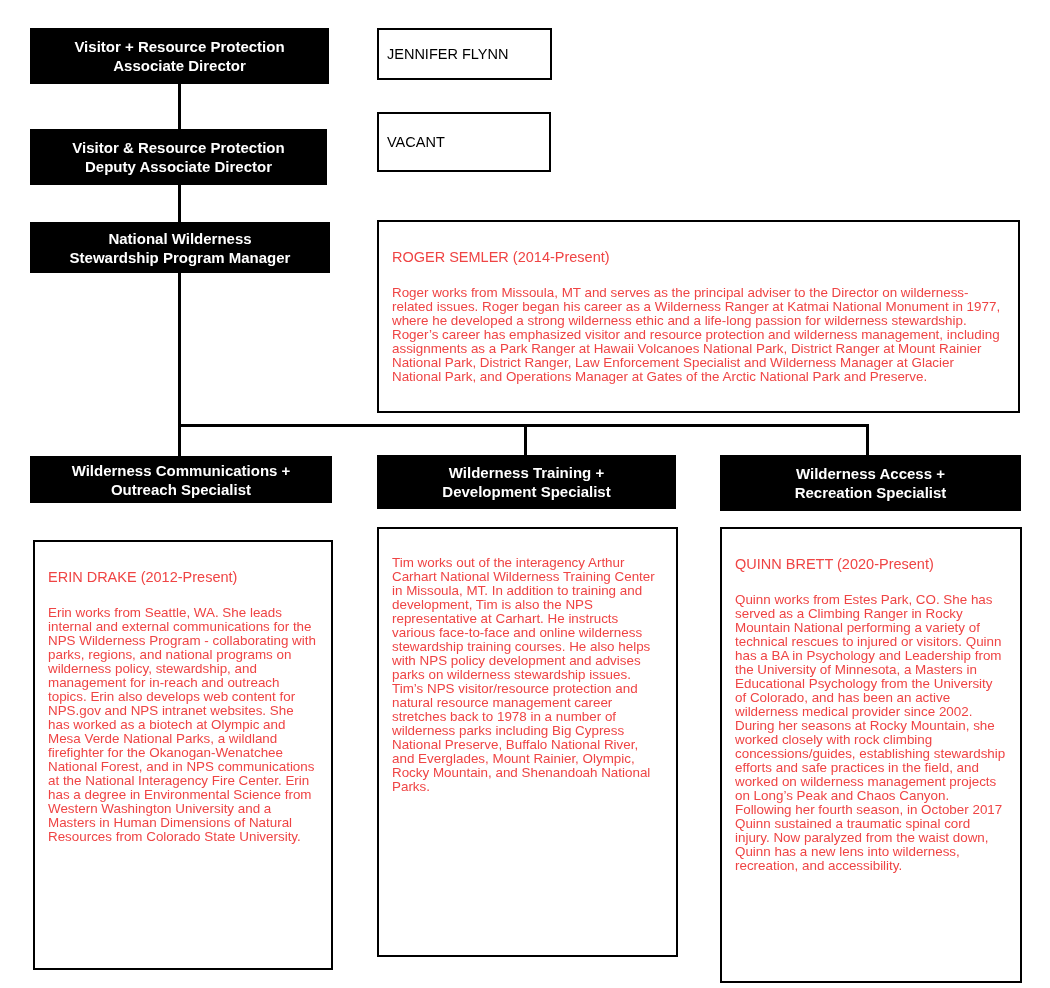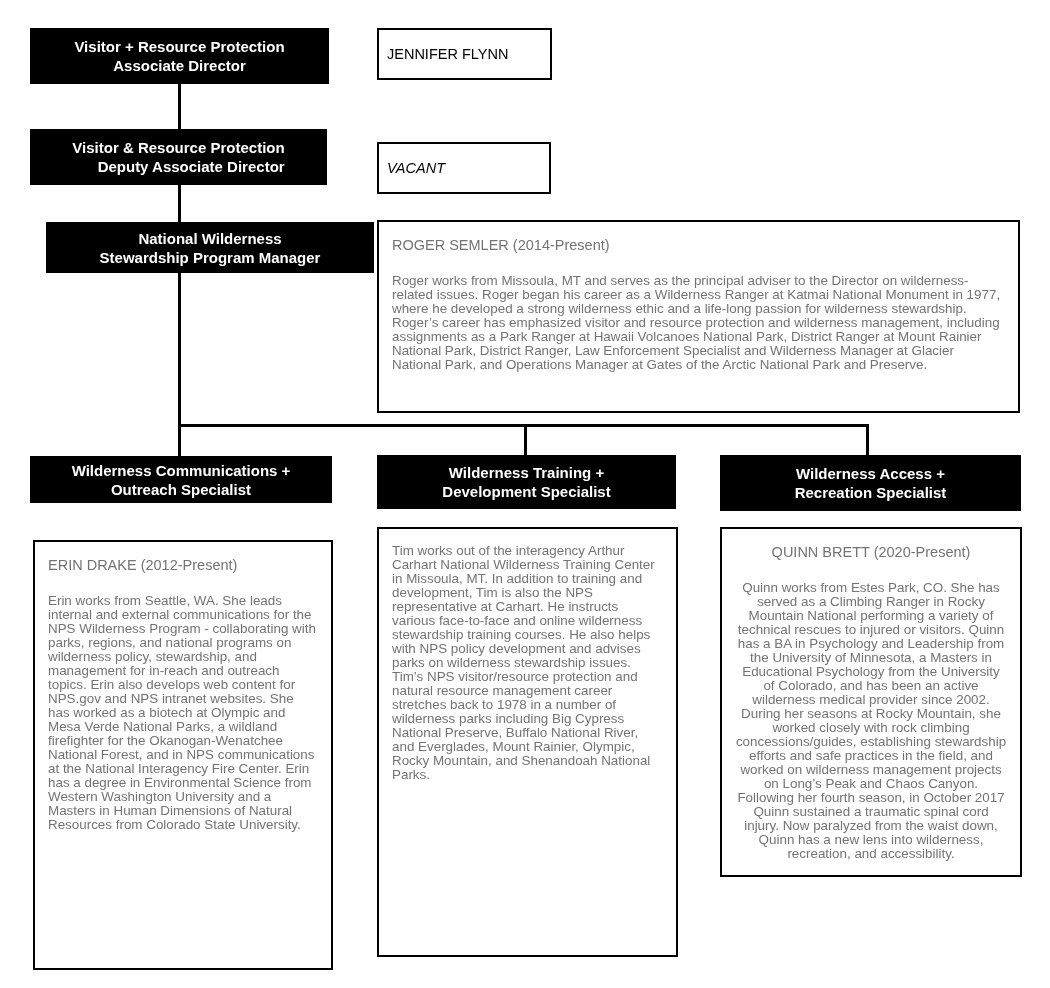--- a/index.html
+++ b/index.html
@@ -39,22 +39,22 @@
     align-items: center;
     padding-left: 8px;
     font-size: 14.5px;
     color: #000000;
   }
   .bio-box {
     position: absolute;
     background: #ffffff;
     border: 2px solid #000000;
     box-sizing: border-box;
-    padding: 15px 13px;
-    color: #737373;
+    padding: 27px 13px;
+    color: #ef4444;
     overflow: hidden;
   }
   .bio-box .person-name {
     font-size: 14.5px;
     margin: 0 0 21px 0;
   }
   .bio-box .bio-text {
     font-size: 13.4px;
     line-height: 14px;
     margin: 0;
@@ -73,43 +73,43 @@
   <div class="connector" style="left:178px; top:184px; width:3px; height:39px;"></div>
   <div class="connector" style="left:178px; top:272px; width:3px; height:186px;"></div>
   <div class="connector" style="left:178px; top:424px; width:691px; height:3px;"></div>
   <div class="connector" style="left:524px; top:427px; width:3px; height:29px;"></div>
   <div class="connector" style="left:866px; top:427px; width:3px; height:29px;"></div>
 
   <div class="role-box" style="left:30px; top:28px; width:299px; height:56px;">Visitor + Resource Protection
 Associate Director</div>
   <div class="person-box" style="left:377px; top:28px; width:175px; height:52px;">JENNIFER FLYNN</div>
 
-  <div class="role-box" style="left:30px; top:129px; width:297px; height:56px;text-align:right;">Visitor &amp; Resource Protection
+  <div class="role-box" style="left:30px; top:129px; width:297px; height:56px;">Visitor &amp; Resource Protection
 Deputy Associate Director</div>
-  <div class="person-box" style="left:377px; top:142px; width:174px; height:52px;font-style:italic;">VACANT</div>
+  <div class="person-box" style="left:377px; top:112px; width:174px; height:60px;">VACANT</div>
 
-  <div class="role-box" style="left:46px; top:222px; width:328px; height:51px;">National Wilderness
+  <div class="role-box" style="left:30px; top:222px; width:300px; height:51px;">National Wilderness
 Stewardship Program Manager</div>
   <div class="bio-box" style="left:377px; top:220px; width:643px; height:193px;">
     <p class="person-name">ROGER SEMLER (2014-Present)</p>
     <p class="bio-text">Roger works from Missoula, MT and serves as the principal adviser to the Director on wilderness-related issues. Roger began his career as a Wilderness Ranger at Katmai National Monument in 1977, where he developed a strong wilderness ethic and a life-long passion for wilderness stewardship. Roger’s career has emphasized visitor and resource protection and wilderness management, including assignments as a Park Ranger at Hawaii Volcanoes National Park, District Ranger at Mount Rainier National Park, District Ranger, Law Enforcement Specialist and Wilderness Manager at Glacier National Park, and Operations Manager at Gates of the Arctic National Park and Preserve.</p>
   </div>
 
   <div class="role-box" style="left:30px; top:456px; width:302px; height:47px;">Wilderness Communications +
 Outreach Specialist</div>
   <div class="role-box" style="left:720px; top:455px; width:301px; height:56px;">Wilderness Access +
 Recreation Specialist</div>
   <div class="role-box" style="left:377px; top:455px; width:299px; height:54px;">Wilderness Training +
 Development Specialist</div>
 
   <div class="bio-box" style="left:33px; top:540px; width:300px; height:430px;">
     <p class="person-name">ERIN DRAKE (2012-Present)</p>
     <p class="bio-text">Erin works from Seattle, WA. She leads internal and external communications for the NPS Wilderness Program - collaborating with parks, regions, and national programs on wilderness policy, stewardship, and management for in-reach and outreach topics. Erin also develops web content for NPS.gov and NPS intranet websites. She has worked as a biotech at Olympic and Mesa Verde National Parks, a wildland firefighter for the Okanogan-Wenatchee National Forest, and in NPS communications at the National Interagency Fire Center. Erin has a degree in Environmental Science from Western Washington University and a Masters in Human Dimensions of Natural Resources from Colorado State University.</p>
   </div>
   <div class="bio-box" style="left:377px; top:527px; width:301px; height:430px;">
     <p class="bio-text">Tim works out of the interagency Arthur Carhart National Wilderness Training Center in Missoula, MT. In addition to training and development, Tim is also the NPS representative at Carhart. He instructs various face-to-face and online wilderness stewardship training courses. He also helps with NPS policy development and advises parks on wilderness stewardship issues. Tim’s NPS visitor/resource protection and natural resource management career stretches back to 1978 in a number of wilderness parks including Big Cypress National Preserve, Buffalo National River, and Everglades, Mount Rainier, Olympic, Rocky Mountain, and Shenandoah National Parks.</p>
   </div>
-  <div class="bio-box" style="left:720px; top:527px; width:302px; height:350px;text-align:center;">
+  <div class="bio-box" style="left:720px; top:527px; width:302px; height:456px;">
     <p class="person-name">QUINN BRETT (2020-Present)</p>
     <p class="bio-text">Quinn works from Estes Park, CO. She has served as a Climbing Ranger in Rocky Mountain National performing a variety of technical rescues to injured or visitors. Quinn has a BA in Psychology and Leadership from the University of Minnesota, a Masters in Educational Psychology from the University of Colorado, and has been an active wilderness medical provider since 2002. During her seasons at Rocky Mountain, she worked closely with rock climbing concessions/guides, establishing stewardship efforts and safe practices in the field, and worked on wilderness management projects on Long’s Peak and Chaos Canyon. Following her fourth season, in October 2017 Quinn sustained a traumatic spinal cord injury. Now paralyzed from the waist down, Quinn has a new lens into wilderness, recreation, and accessibility.</p>
   </div>
 
 </div>
 
 </body></html>

